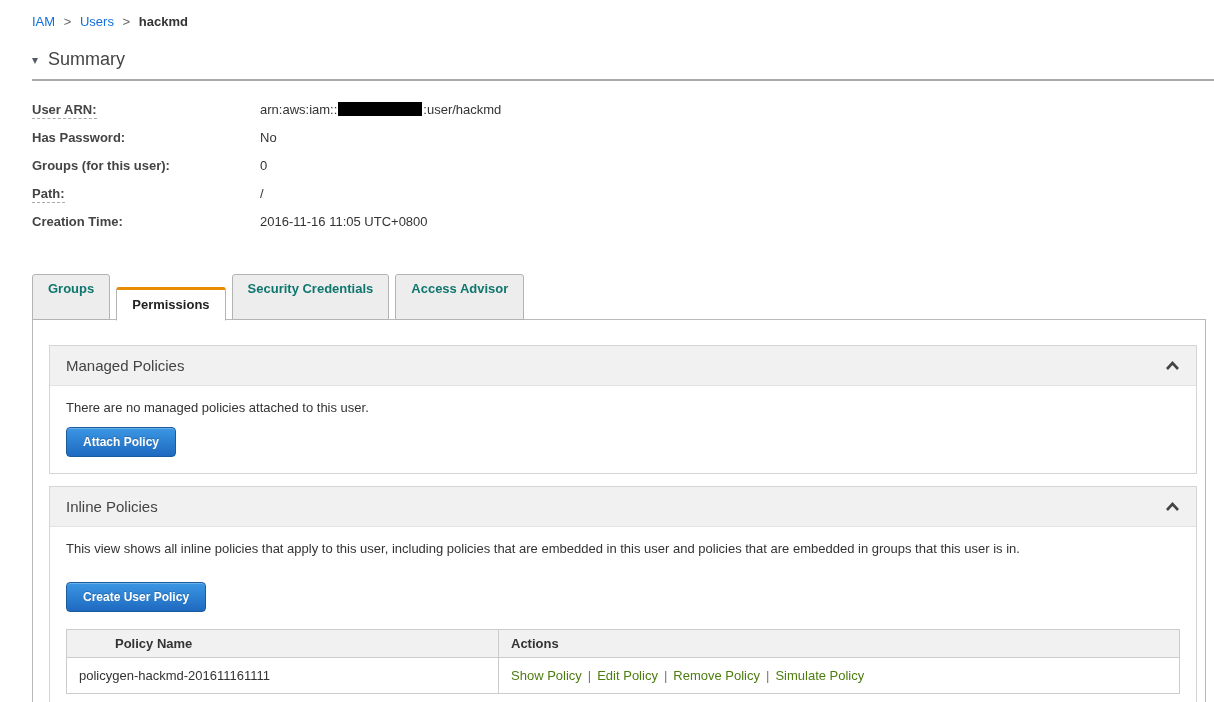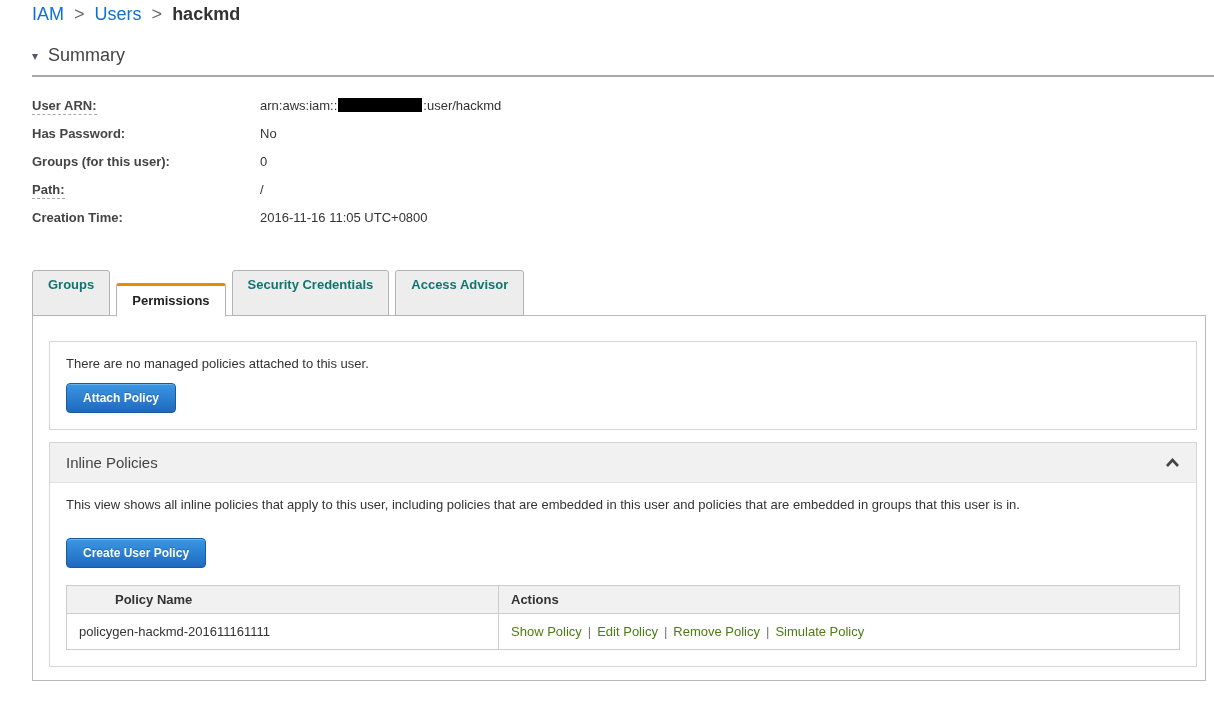--- a/index.html
+++ b/index.html
@@ -7,21 +7,21 @@
     margin: 0; padding: 0;
     width: 1214px; height: 702px;
     background: #ffffff;
     font-family: "Liberation Sans", sans-serif;
     font-size: 13px;
     color: #333333;
     overflow: hidden;
   }
 
   
-  .breadcrumb { margin: 4px 0 0 32px; font-size: 18px; }
+  .breadcrumb { margin: 14px 0 0 32px; font-size: 13px; }
   .breadcrumb a { color: #0f6fdb; text-decoration: none; cursor: pointer; }
   .breadcrumb .sep { color: #666; margin: 0 5px; }
   .breadcrumb .current { font-weight: bold; color: #333; }
 
   
   .summary-head {
     margin: 20px 0 0 32px;
     font-size: 18px; color: #444;
     display: flex; align-items: center;
   }
@@ -176,20 +176,28 @@
 <div class="tabs">
   <div class="tab">Groups</div>
   <div class="tab active">Permissions</div>
   <div class="tab">Security Credentials</div>
   <div class="tab">Access Advisor</div>
 </div>
 
 <div class="panel">
 
   <div class="section">
+    <div class="section-header">
+      <span>Managed Policies</span>
+      <span class="chev">
+        <svg width="15" height="10" viewBox="0 0 15 10">
+            <polyline points="2,8 7.5,2 13,8" stroke="#444" stroke-width="2.6" fill="none"></polyline>
+          </svg>
+      </span>
+    </div>
     <div class="section-body managed-body">
       <p>There are no managed policies attached to this user.</p>
       <button class="btn-primary">Attach Policy</button>
     </div>
   </div>
 
   <div class="section">
     <div class="section-header">
       <span>Inline Policies</span>
       <span class="chev">

